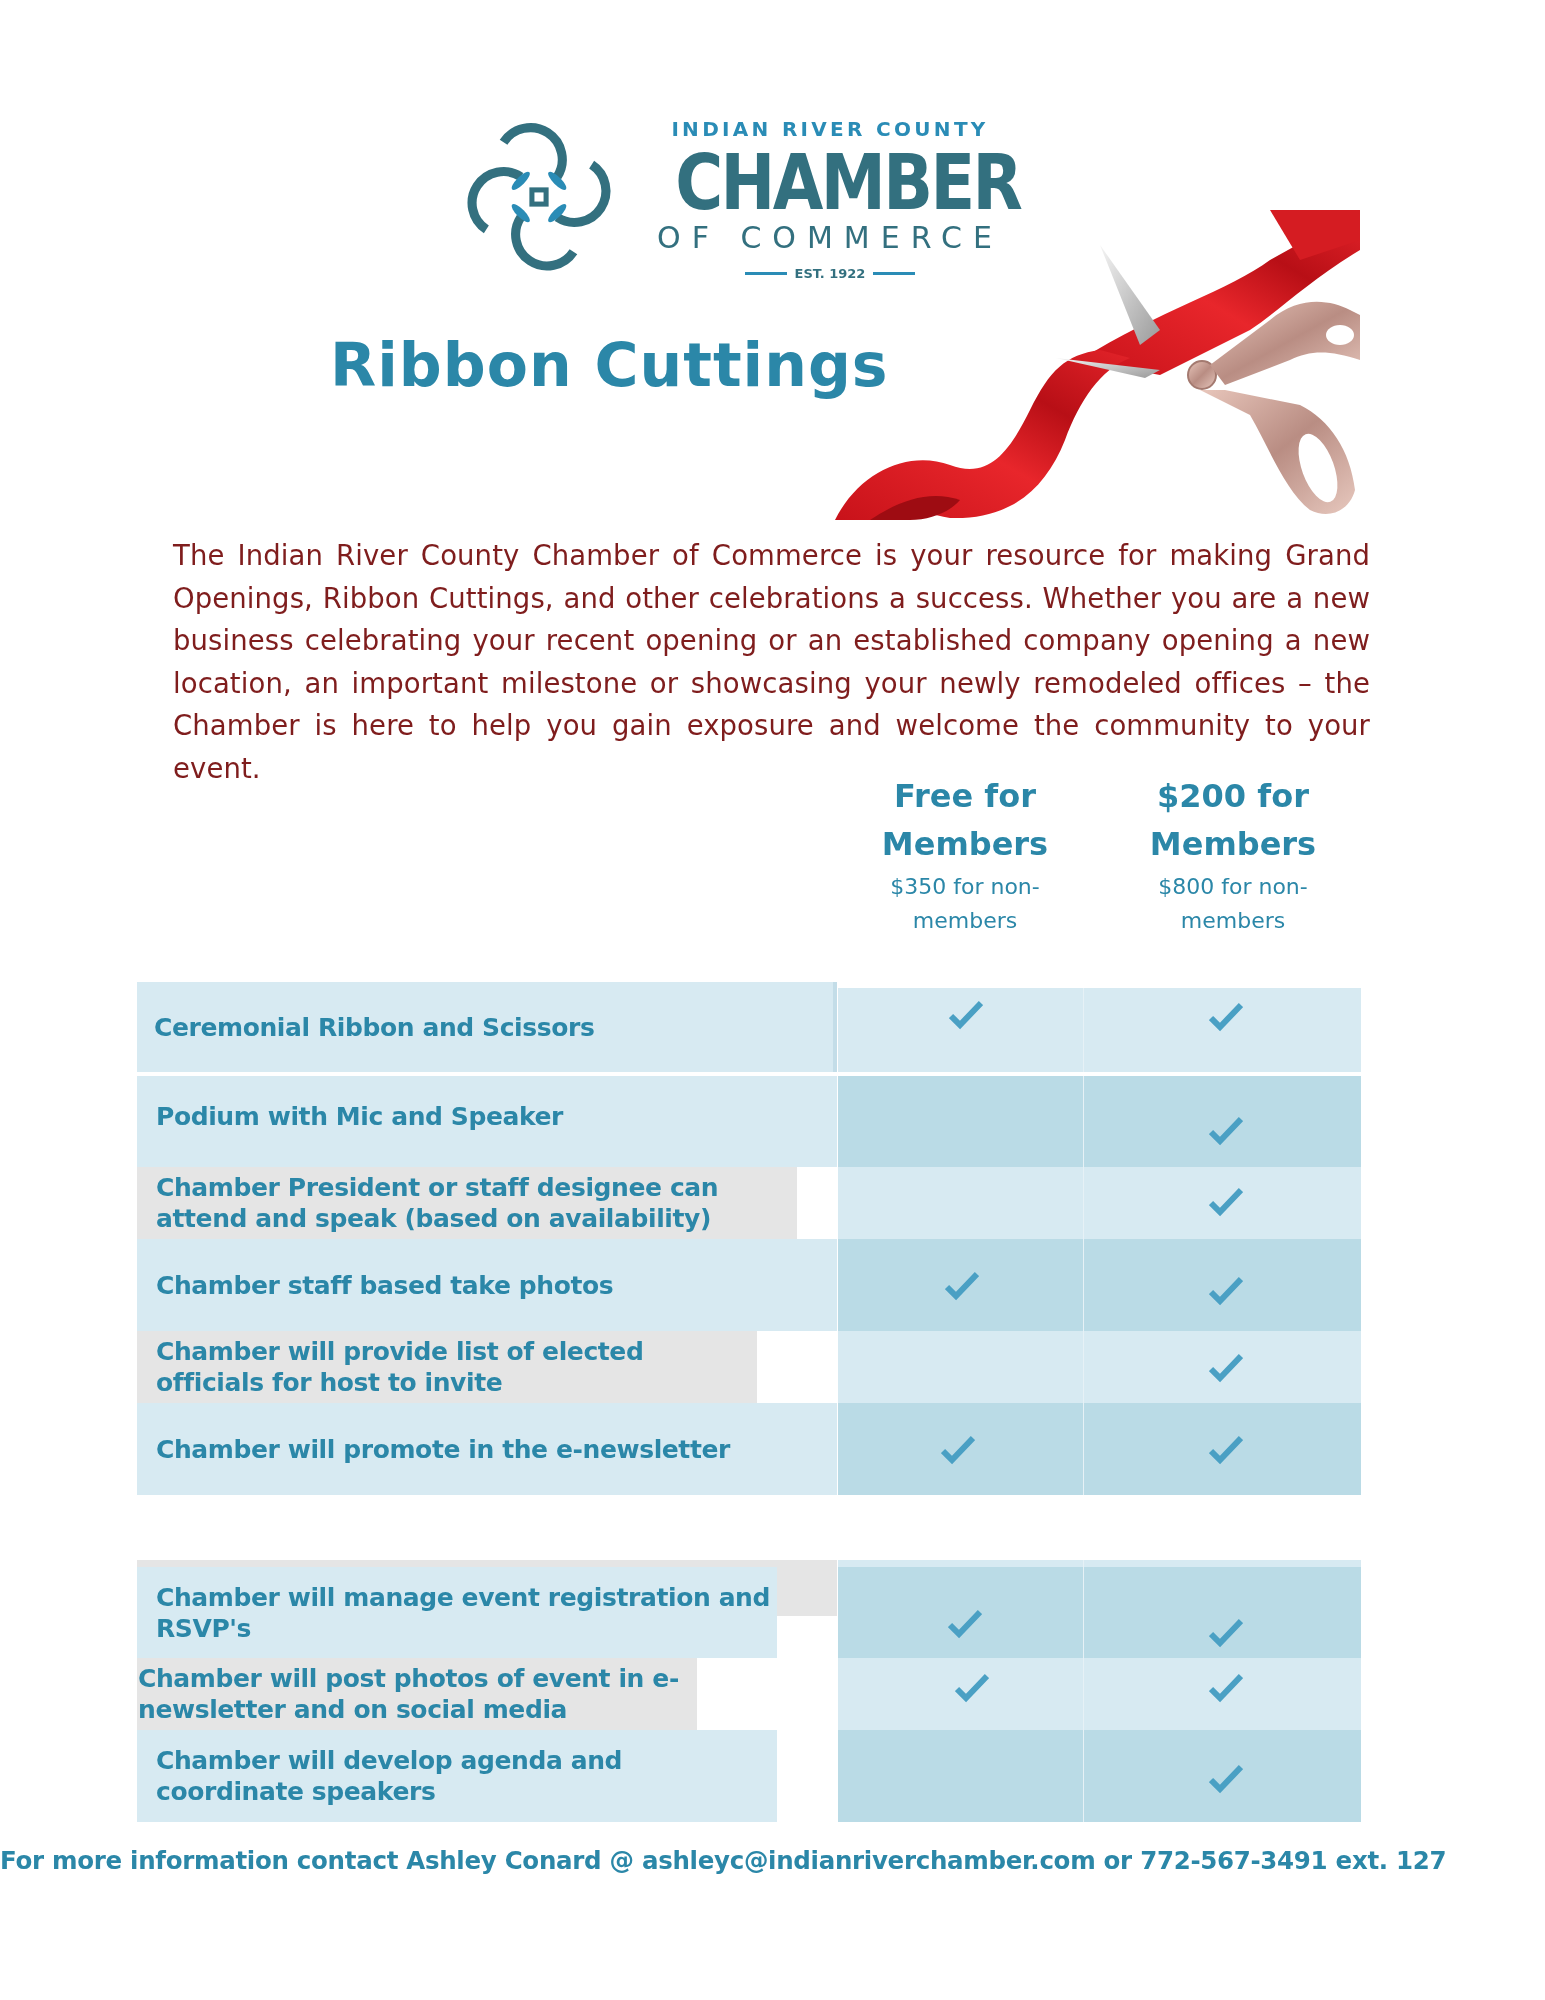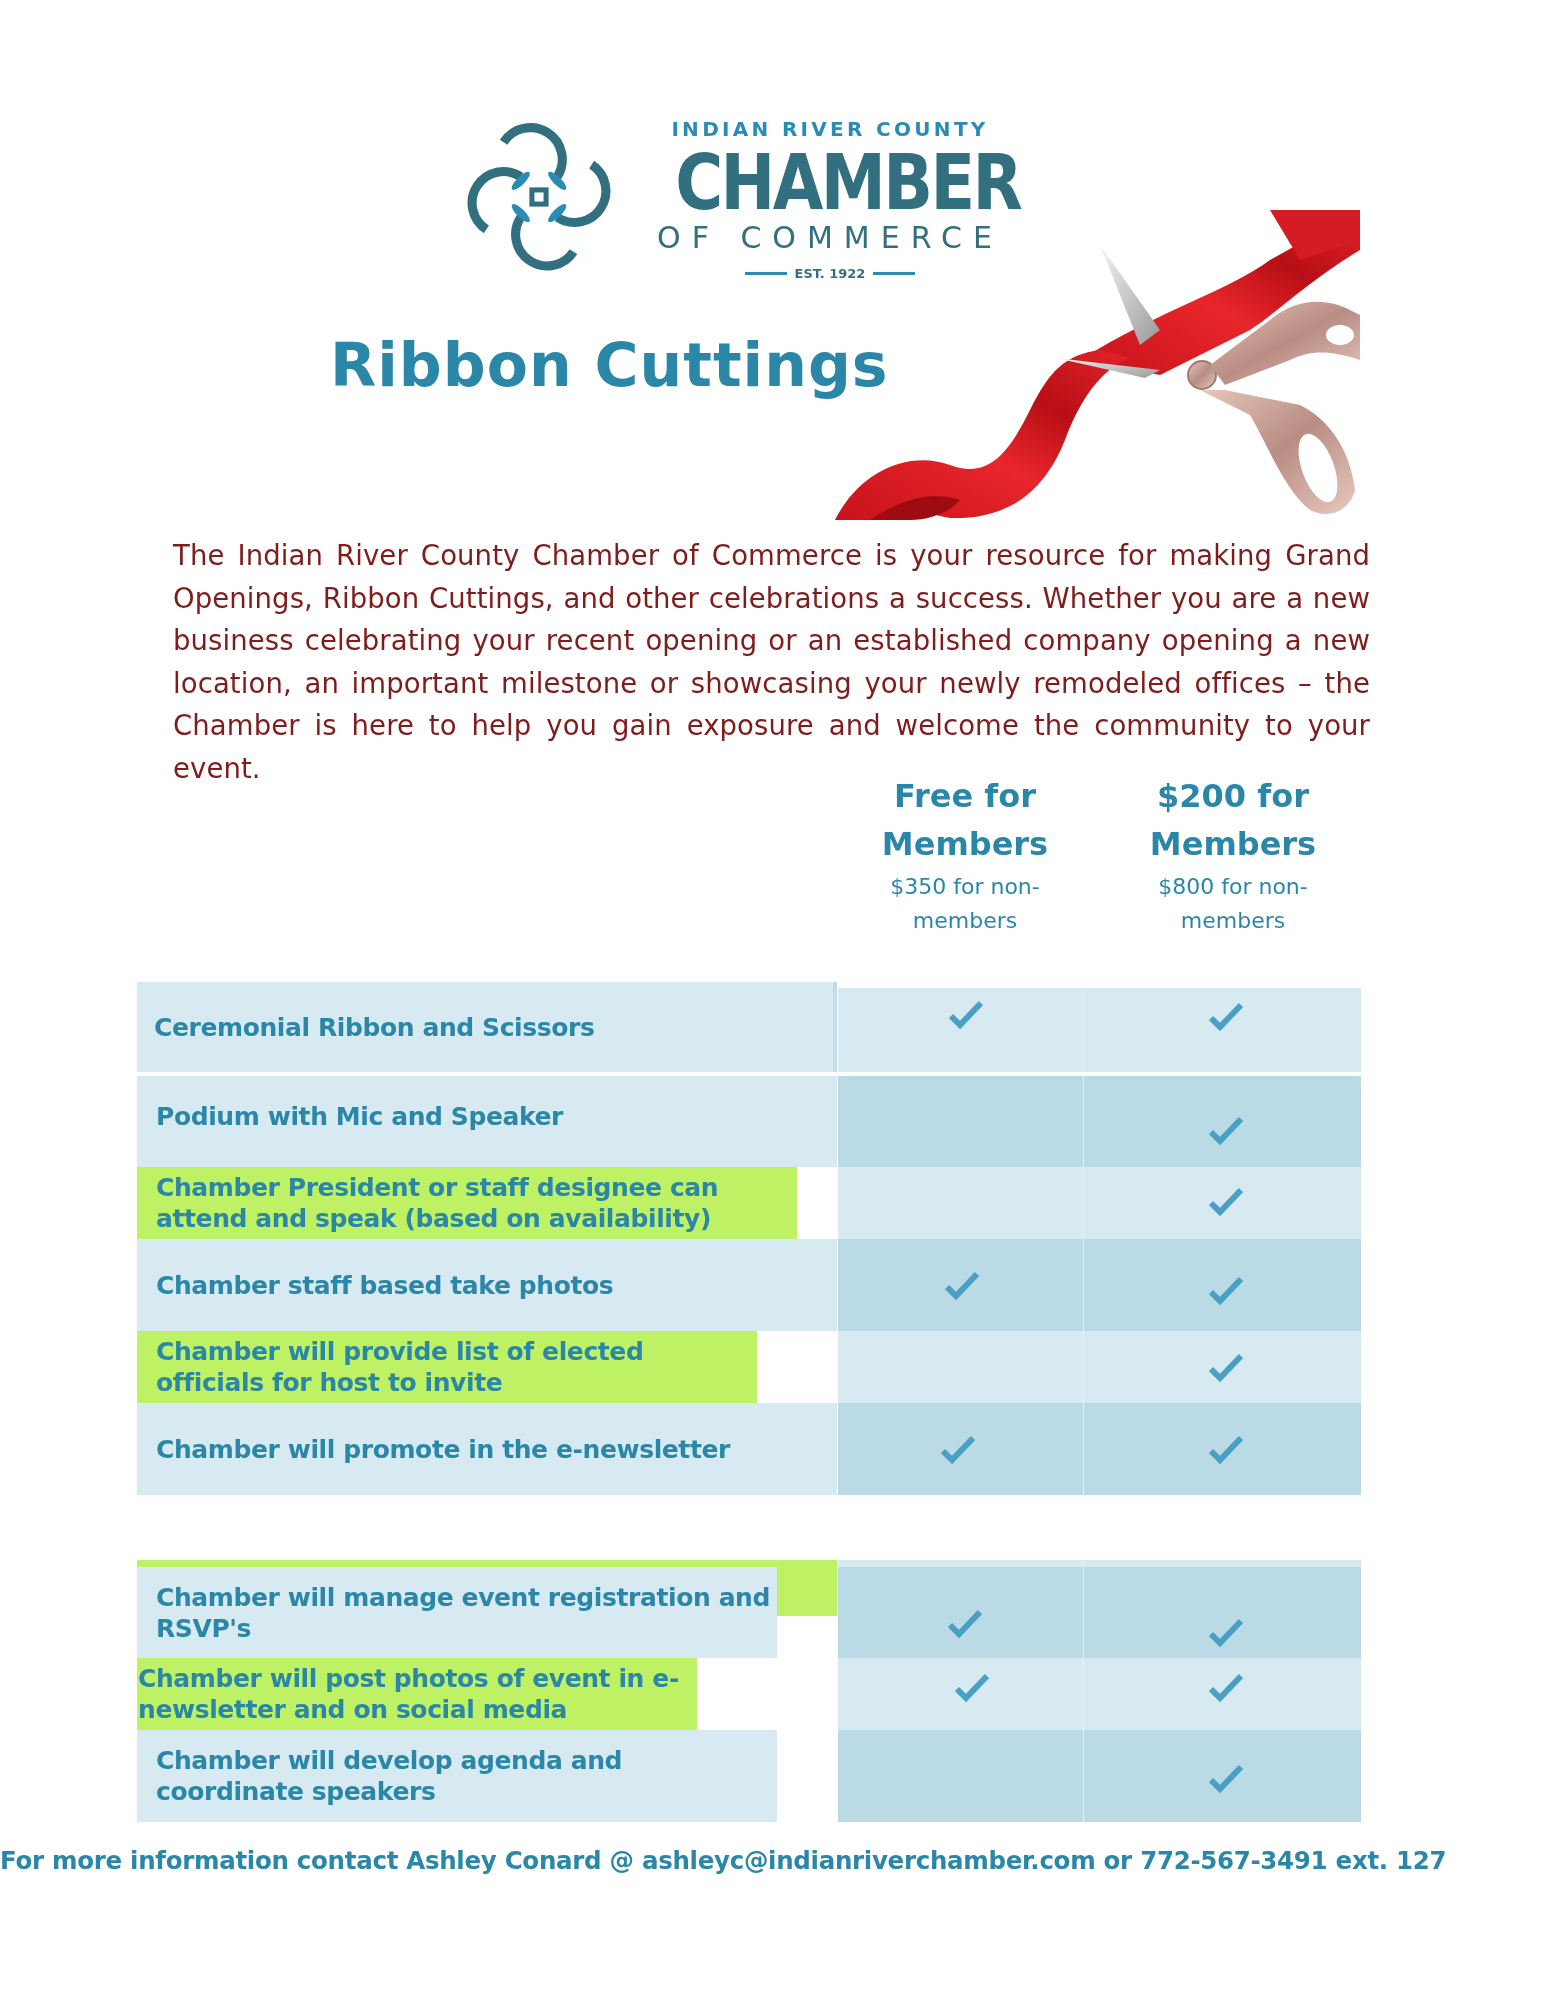--- a/index.html
+++ b/index.html
@@ -45,21 +45,21 @@
   .table { position: absolute; left: 0; top: 0; }
   .row { position: absolute; left: 137px; width: 1224px; }
   .cell { position: absolute; top: 0; height: 100%; box-sizing: border-box; }
   .cell-label { left: 0; width: 700px; display: flex; align-items: center; padding-left: 19px;
                 font-family: "DejaVu Sans", sans-serif; font-weight: bold; font-size: 25px; line-height: 31px;
                 color: #2b87a8; letter-spacing: -0.4px; }
   .cell-c1 { left: 701px; width: 246px; border-right: 1px solid #e6f1f6; }
   .cell-c2 { left: 947px; width: 277px; }
   .row.light .cell-label { background: #d7eaf2; }
   .row.light .cell-c1, .row.light .cell-c2 { background: #badbe6; }
-  .row.white .cell-label { background: #bef264; }
+  .row.white .cell-label { background: #e5e5e5; }
   .row.white .cell-c1, .row.white .cell-c2 { background: #d7eaf2; }
   .row.first .cell-label { background: #d7eaf2; border-right: 4px solid #c3dde8; }
   .row.first .cell-c1, .row.first .cell-c2 { background: #d7eaf2; }
 
   .check { position: absolute; width: 34px; height: 30px; }
   .check svg { width: 100%; height: 100%; display: block; }
 
   
   .footer { position: absolute; left: 0; top: 1846px; width: 1348px; text-align: center; margin: 0;
             font-family: "DejaVu Sans", sans-serif; font-weight: bold; font-size: 24.5px; color: #2b87a8;

